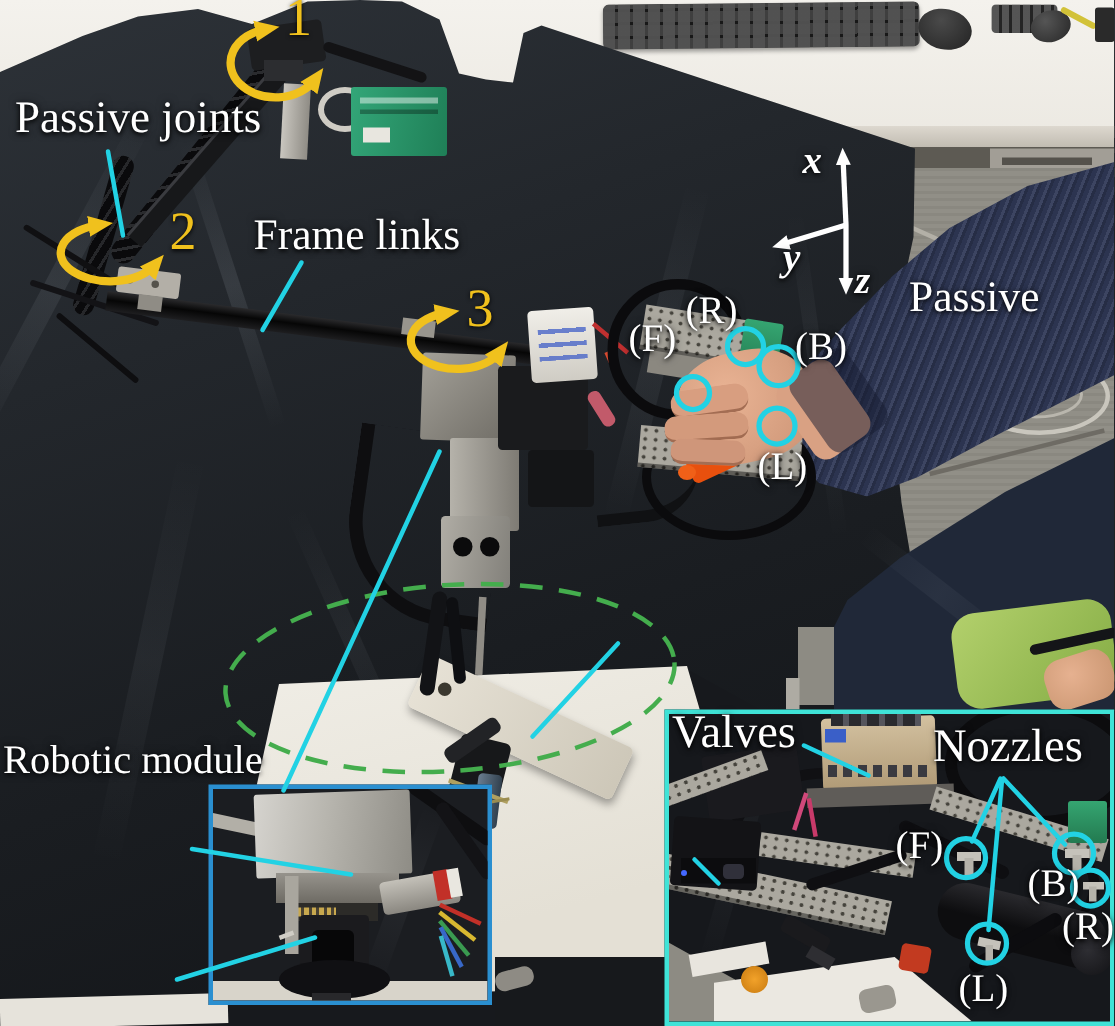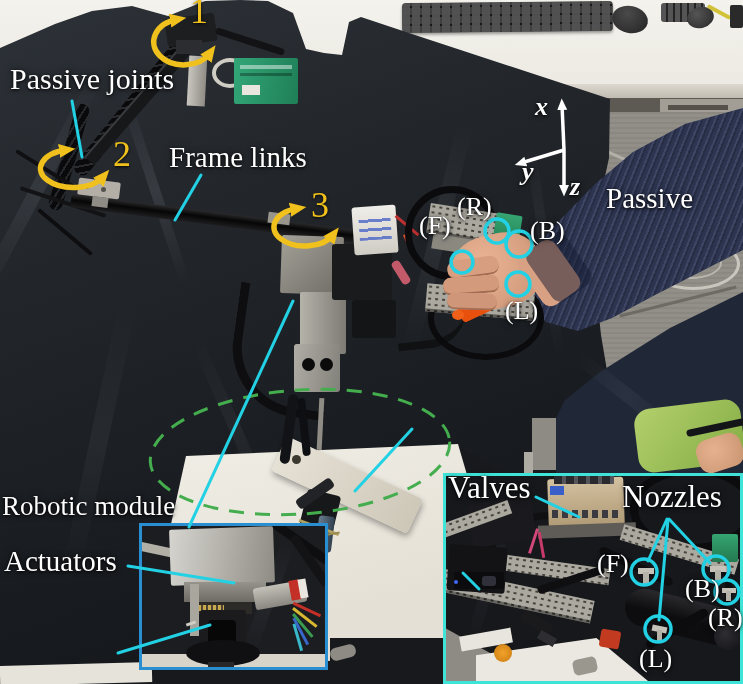--- a/index.html
+++ b/index.html
@@ -254,21 +254,20 @@
       <circle cx="716" cy="569" r="13"></circle>
       <circle cx="727" cy="592" r="12"></circle>
       <circle cx="658" cy="629" r="13"></circle>
     </g>
   </svg>
 
   <div class="lbl" style="left:10px;top:63px;font-size:30px;">Passive joints</div>
   <div class="lbl" style="left:169px;top:142px;font-size:29px;">Frame links</div>
   <div class="lbl" style="left:606px;top:183px;font-size:29px;">Passive</div>
   <div class="lbl" style="left:2px;top:492px;font-size:27px;">Robotic module</div>
-  <div class="lbl" style="left:4px;top:546px;font-size:29px;">Actuators</div>
 
   <div class="lbl num" style="left:190px;top:-7px;font-size:36px;">1</div>
   <div class="lbl num" style="left:113px;top:136px;font-size:36px;">2</div>
   <div class="lbl num" style="left:311px;top:187px;font-size:36px;">3</div>
 
   <div class="lbl axis" style="left:535px;top:93px;font-size:26px;">x</div>
   <div class="lbl axis" style="left:522px;top:158px;font-size:26px;">y</div>
   <div class="lbl axis" style="left:570px;top:173px;font-size:26px;">z</div>
 
   <div class="lbl" style="left:419px;top:212px;font-size:26px;">(F)</div>

